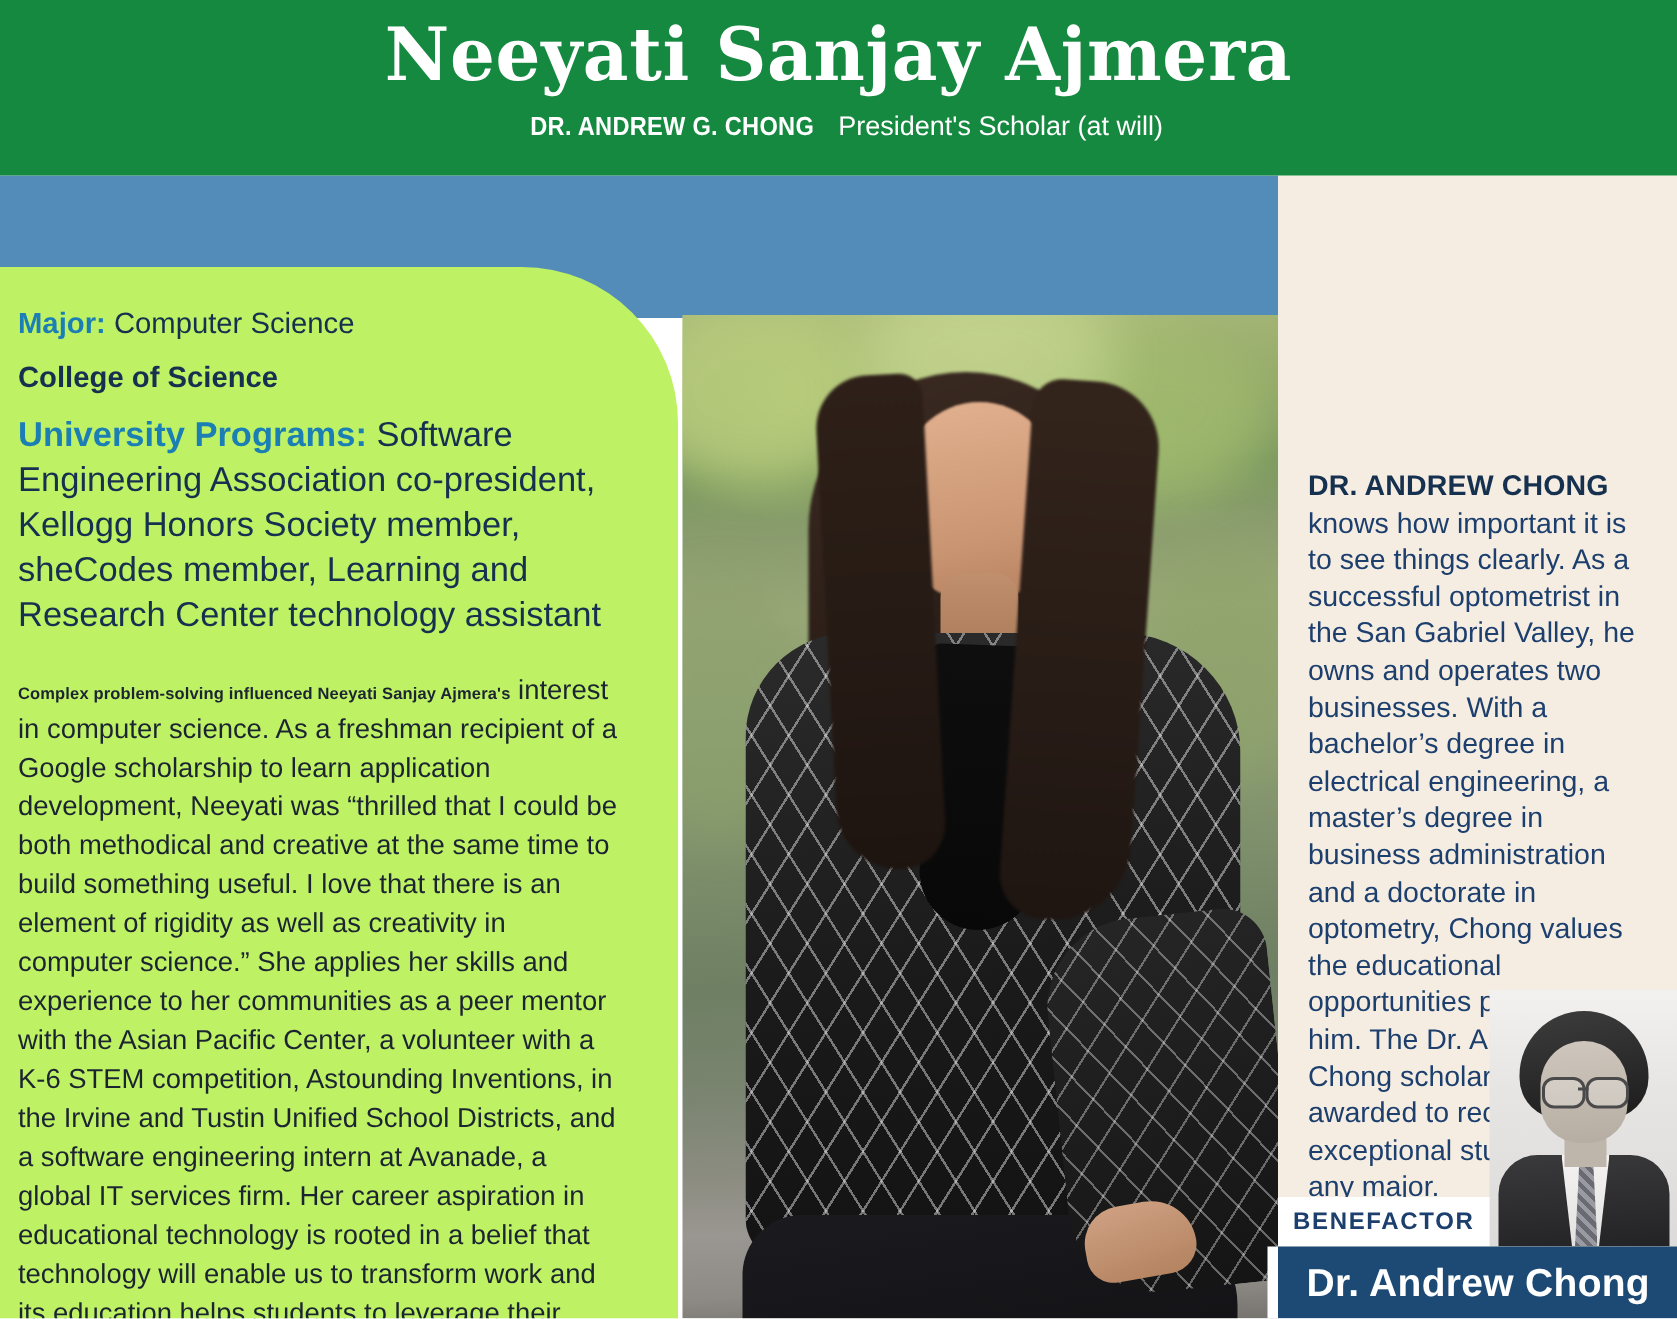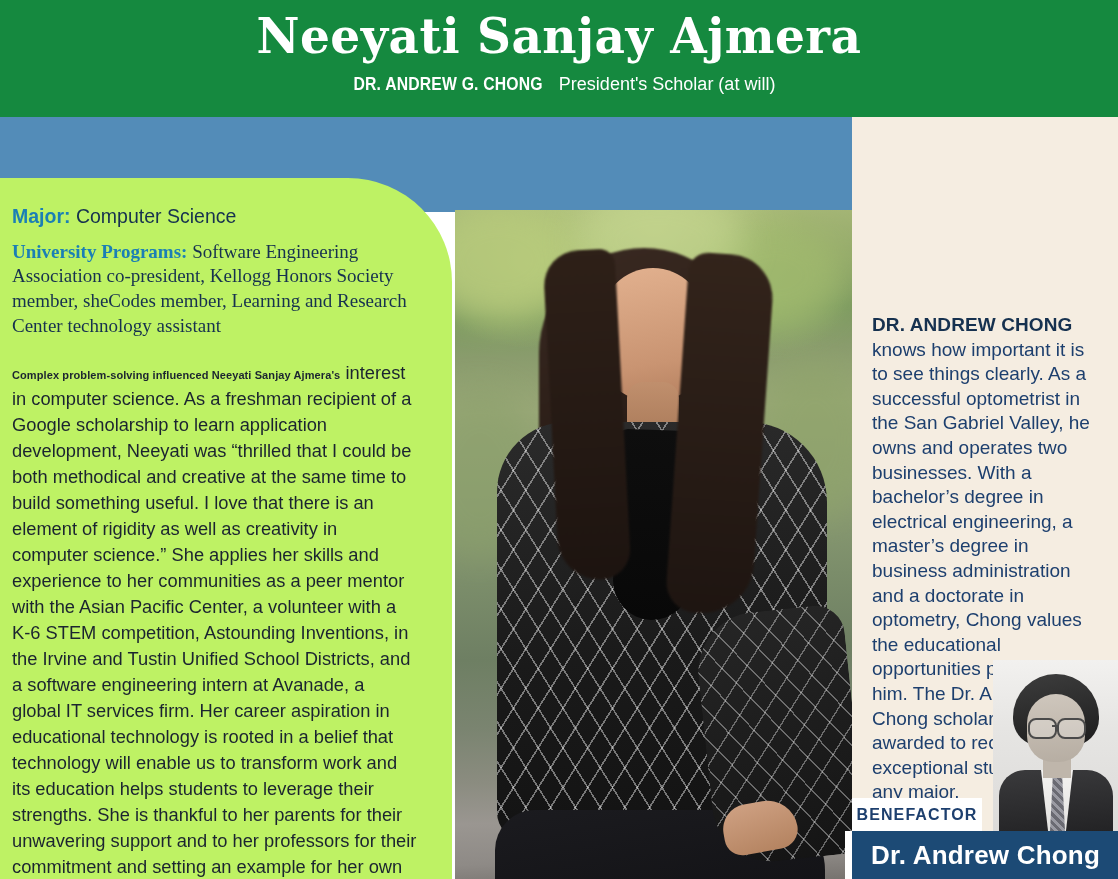--- a/index.html
+++ b/index.html
@@ -147,23 +147,22 @@
   .meta-line{
     font-size:19.5px;
     line-height:1.26;
     color:#16314f;
     margin:0 0 11px 0;
   }
   .meta-label{color:#1b7fb5;font-weight:bold;}
   .meta-label-dark{color:#16314f;font-weight:bold;}
   .meta-value{color:#16314f;}
   .meta-programs{
-    font-size:19px;line-height:1.3;color:#16314f;margin:0 0 14px 0;
+    font-size:23px;line-height:1.3;color:#16314f;margin:0 0 14px 0;
     max-width:404px;
-    font-family:Liberation Serif, serif;
   }
   .bio{
     font-size:18.3px;
     line-height:1.42;
     color:#1b2430;
     margin:22px 0 0 0;
     max-width:408px;
   }
   .bio .lead{
     font-weight:bold;
@@ -233,21 +232,21 @@
   }
   .cp-tie{
     position:absolute;left:57px;top:118px;width:15px;height:53px;
     background:
       repeating-linear-gradient(45deg,#6a6a72 0 3px,#9a9aa2 3px 6px);
     clip-path:polygon(18% 0,82% 0,100% 100%,0 100%);
   }
 
   
   .ben-strip{
-    position:absolute;left:852px;top:798px;width:130px;height:33px;
+    position:absolute;left:852px;top:798px;width:141px;height:33px;
     background:#ffffff;z-index:8;
     display:flex;align-items:center;justify-content:center;
   }
   .ben-strip-label{
     font-size:16px;font-weight:bold;color:#1d3f6e;letter-spacing:1.1px;
   }
   .ben-bar{
     position:absolute;left:852px;top:831px;width:266px;height:48px;
     background:#1c4a75;z-index:8;
     display:flex;align-items:center;justify-content:flex-end;
@@ -294,20 +293,23 @@
     <div class="sp-arm"></div>
     <div class="sp-hand"></div>
   </div>
 
   <div class="info-panel">
 
     <p class="meta-line">
       <span class="meta-label">Major:</span><span class="meta-value"> Computer Science</span>
     </p>
 
+    <p class="meta-line">
+      <span class="meta-label-dark">College of Science</span>
+    </p>
 
     <p class="meta-programs">
       <span class="meta-label">University Programs:</span><span class="meta-value"> Software Engineering Association co-president, Kellogg Honors Society member, sheCodes member, Learning and Research Center technology assistant</span>
     </p>
 
     <p class="bio">
       <span class="lead">Complex problem-solving influenced Neeyati Sanjay Ajmera's</span><span> interest in computer science. As a freshman recipient of a Google scholarship to learn application development, Neeyati was “thrilled that I could be both methodical and creative at the same time to build something useful. I love that there is an element of rigidity as well as creativity in computer science.” She applies her skills and experience to her communities as a peer mentor with the Asian Pacific Center, a volunteer with a K-6 STEM competition, Astounding Inventions, in the Irvine and Tustin Unified School Districts, and a software engineering intern at Avanade, a global IT services firm. Her career aspiration in educational technology is rooted in a belief that technology will enable us to transform work and its education helps students to leverage their strengths. She is thankful to her parents for their unwavering support and to her professors for their commitment and setting an example for her own aspirations to teach at a university.</span>
     </p>
 
   </div>

